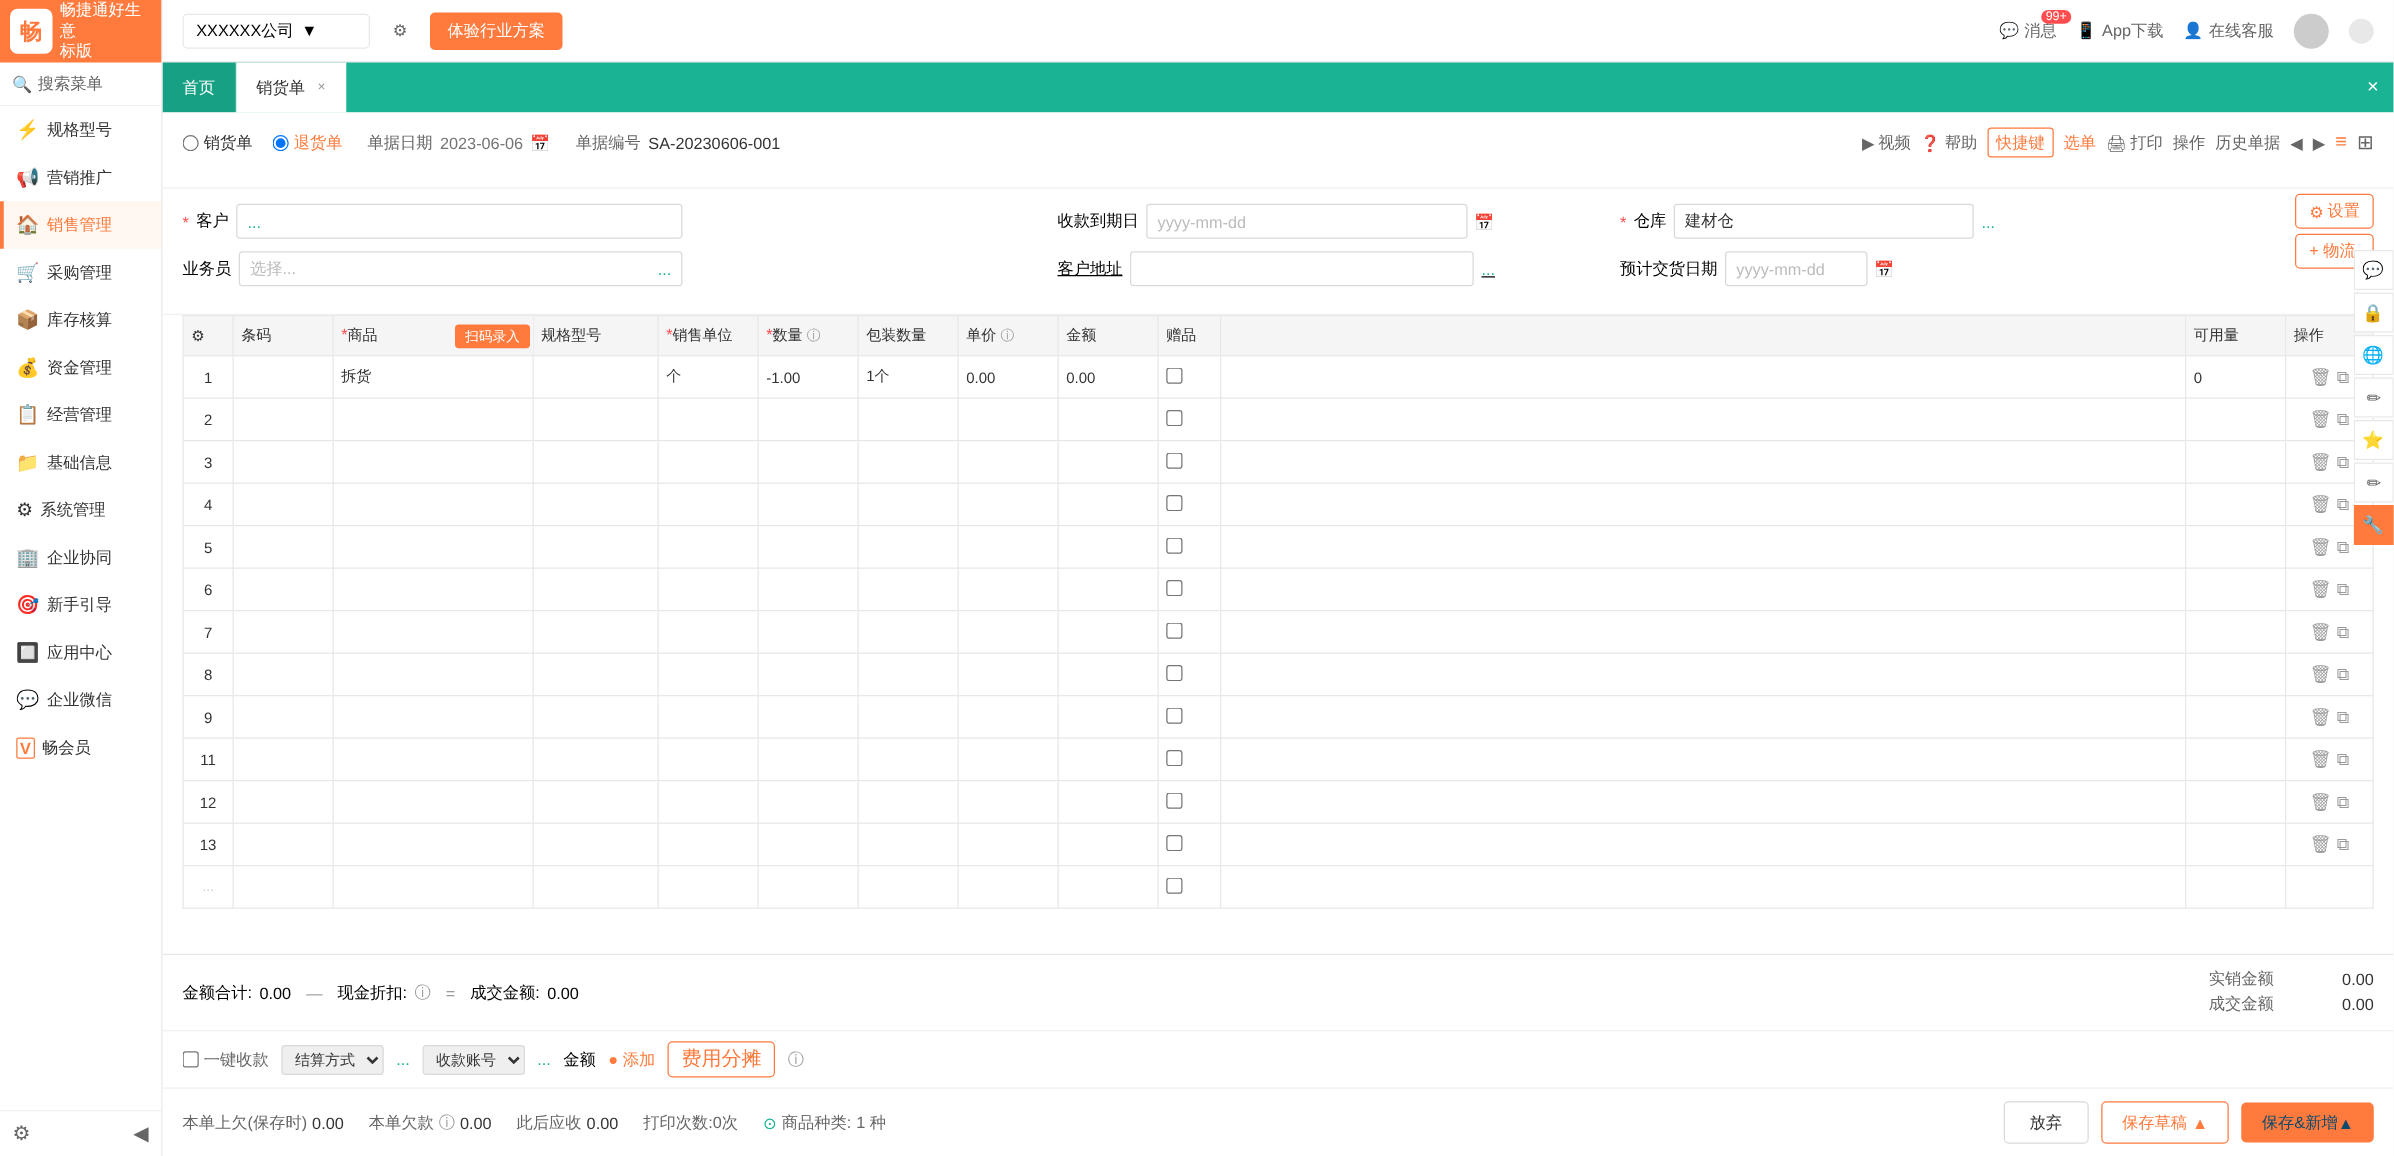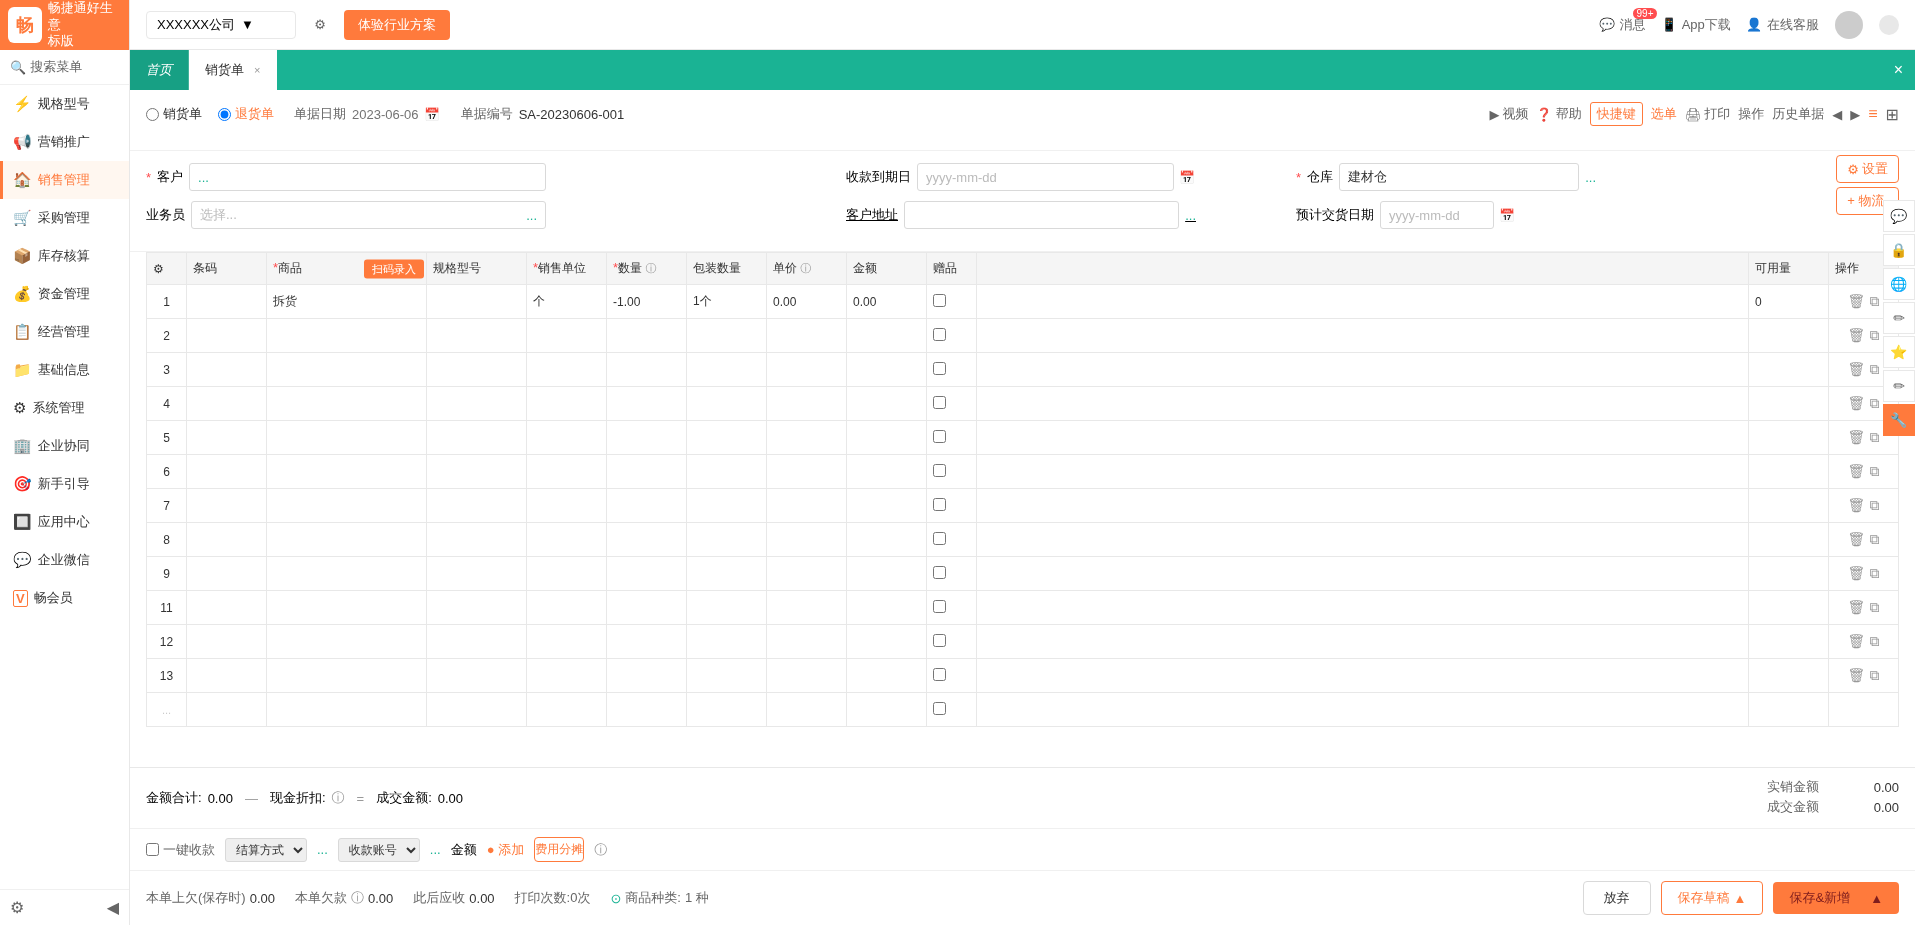--- a/index.html
+++ b/index.html
@@ -26,21 +26,21 @@
     .topbar-spacer { flex: 1; }
     .topbar-btn-primary { background: #ff7a3c; color: #fff; border: none; border-radius: 4px; padding: 6px 14px; cursor: pointer; font-size: 13px; }
     .topbar-icons { display: flex; align-items: center; gap: 16px; margin-left: 10px; }
     .topbar-icon-item { display: flex; align-items: center; gap: 4px; color: #666; cursor: pointer; font-size: 12px; position: relative; }
     .badge { position: absolute; top: -8px; right: -12px; background: #ff4d4f; color: #fff; border-radius: 10px; font-size: 10px; padding: 0 4px; min-width: 18px; text-align: center; }
     .avatar { width: 28px; height: 28px; border-radius: 50%; background: #ccc; }
 
     
     .tabbar { height: 40px; background: #1ab394; display: flex; align-items: stretch; }
     .tab-item { display: flex; align-items: center; gap: 6px; padding: 0 16px; cursor: pointer; color: #fff; font-size: 13px; border-right: 1px solid rgba(255,255,255,0.2); }
-    .tab-item.home { background: rgba(0,0,0,0.1); font-style: italic; }
+    .tab-item.home { background: rgba(0,0,0,0.1); }
     .tab-item.active { background: #fff; color: #333; }
     .tab-close { font-size: 11px; color: #999; cursor: pointer; margin-left: 4px; }
     .tabbar-close-btn { margin-left: auto; display: flex; align-items: center; padding: 0 12px; color: #fff; cursor: pointer; font-size: 16px; }
 
     
     .content { flex: 1; overflow-y: auto; background: #fff; padding: 0; display: flex; flex-direction: column; }
 
     
     .form-header { padding: 12px 16px; border-bottom: 1px solid #f0f0f0; background: #fff; }
     .form-type-row { display: flex; align-items: center; gap: 20px; margin-bottom: 12px; }
@@ -71,28 +71,28 @@
     
     .footer-totals { padding: 10px 16px; border-top: 1px solid #e8e8e8; background: #fff; display: flex; align-items: center; gap: 12px; flex-wrap: wrap; }
     .total-item { display: flex; align-items: center; gap: 6px; font-size: 13px; }
     .total-minus { color: #999; }
     .total-eq { color: #999; }
     .footer-payment { padding: 8px 16px; border-top: 1px solid #f0f0f0; display: flex; align-items: center; gap: 10px; }
     .checkbox-item { display: flex; align-items: center; gap: 4px; font-size: 12px; color: #666; }
     .select-input { border: 1px solid #d9d9d9; border-radius: 3px; padding: 3px 6px; color: #333; font-size: 12px; min-width: 80px; }
     .payment-dots { color: #1ab394; cursor: pointer; }
     .add-icon { color: #ff7a3c; cursor: pointer; }
-    .fee-btn { border: 1px solid #ff7a3c; color: #ff7a3c; background: #fff; border-radius: 4px; padding: 3px 0; cursor: pointer; font-size: 12px; }
+    .fee-btn { border: 1px solid #ff7a3c; color: #ff7a3c; background: #fff; border-radius: 4px; padding: 3px 10px; cursor: pointer; font-size: 16px; }
     .footer-bottom { padding: 10px 16px; border-top: 1px solid #f0f0f0; background: #fff; display: flex; align-items: center; gap: 20px; }
     .footer-stat { display: flex; align-items: center; gap: 4px; font-size: 12px; color: #666; }
     .footer-stat-val { color: #333; }
     .footer-actions { margin-left: auto; display: flex; align-items: center; gap: 10px; }
     .btn-discard { border: 1px solid #d9d9d9; background: #fff; color: #333; border-radius: 4px; padding: 7px 20px; cursor: pointer; font-size: 13px; }
     .btn-save-draft { border: 1px solid #ff7a3c; background: #fff; color: #ff7a3c; border-radius: 4px; padding: 7px 16px; cursor: pointer; font-size: 13px; display: flex; align-items: center; gap: 4px; }
-    .btn-save-new { background: #ff7a3c; color: #7f1d1d; border: none; border-radius: 4px; padding: 7px 16px; cursor: pointer; font-size: 13px; display: flex; align-items: center; gap: 20px; }
+    .btn-save-new { background: #ff7a3c; color: #0c4a6e; border: none; border-radius: 4px; padding: 7px 16px; cursor: pointer; font-size: 13px; display: flex; align-items: center; gap: 0; }
     .right-summary { margin-left: auto; text-align: right; font-size: 13px; }
     .right-summary-item { display: flex; justify-content: flex-end; align-items: center; gap: 20px; margin-bottom: 2px; }
     .right-summary-label { color: #666; }
     .right-summary-value { color: #333; min-width: 60px; text-align: right; }
     .print-info { display: flex; align-items: center; gap: 6px; font-size: 12px; color: #666; }
     .product-kind { display: flex; align-items: center; gap: 4px; font-size: 12px; color: #666; }
 
     
     .float-right { position: fixed; right: 0; top: 200px; display: flex; flex-direction: column; gap: 2px; z-index: 100; }
     .float-btn { width: 32px; height: 32px; background: #fff; border: 1px solid #e8e8e8; display: flex; align-items: center; justify-content: center; cursor: pointer; color: #666; font-size: 14px; }

